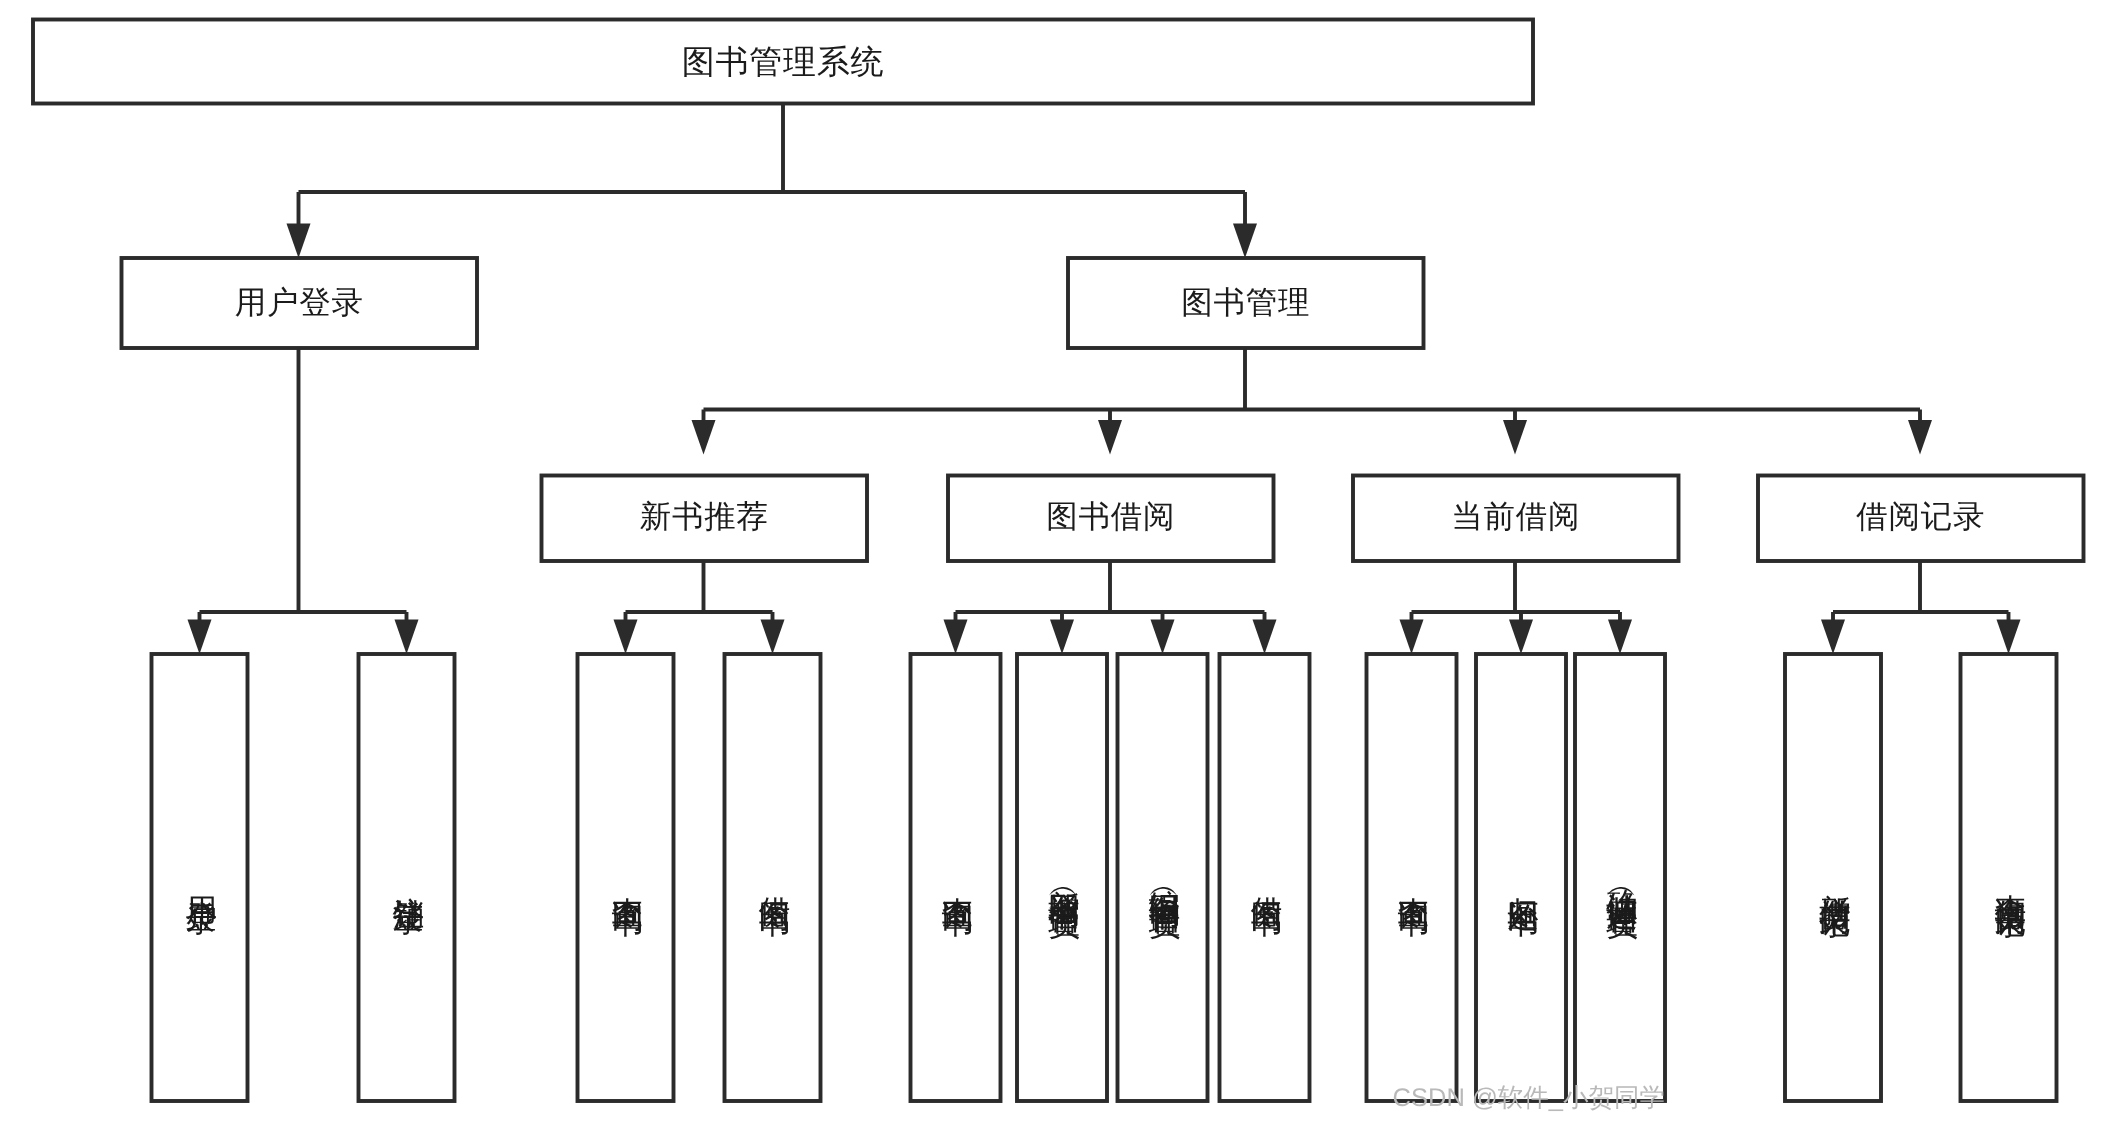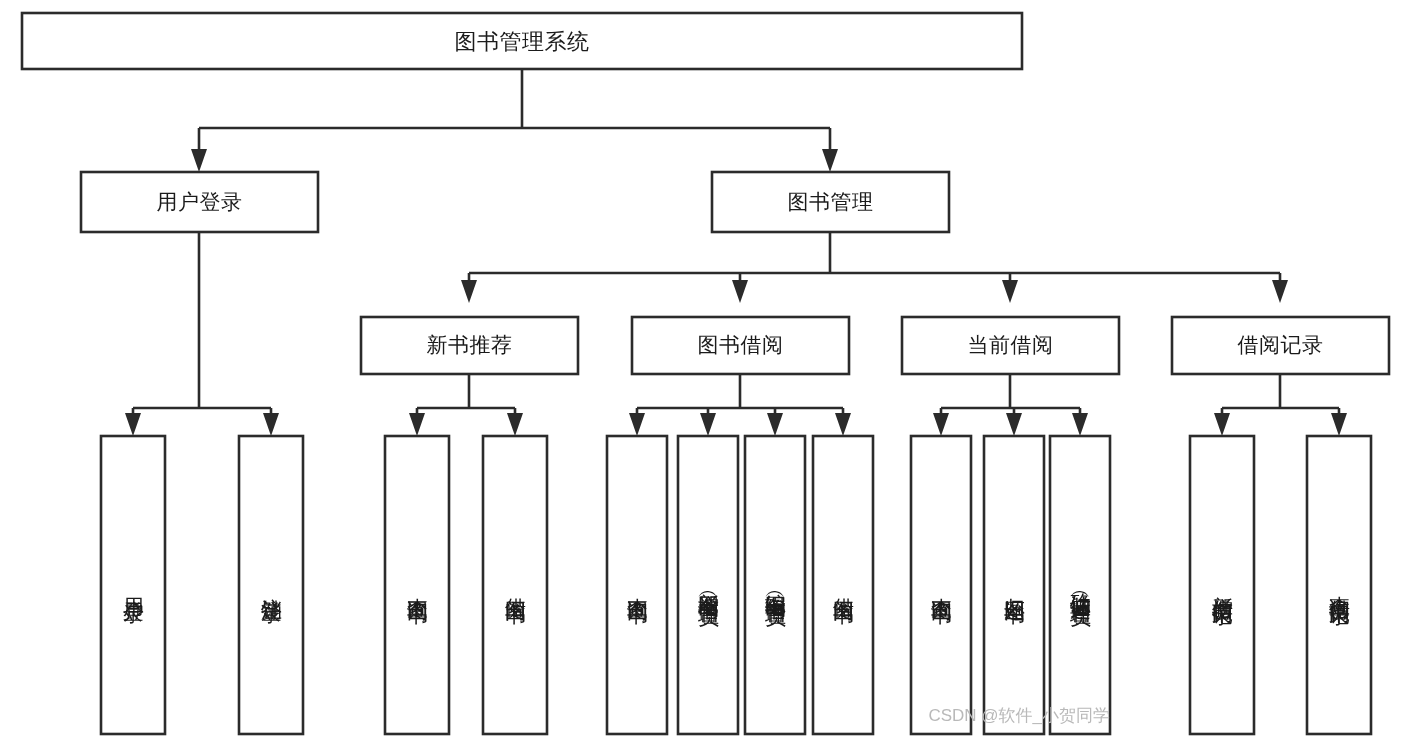--- a/index.html
+++ b/index.html
@@ -49,21 +49,21 @@
     fill: none;
     stroke-linecap: butt;
   }
   .arrow-head {
     fill: #2b2b2b;
     stroke: none;
   }
   .watermark {
     position: absolute;
     right: 8px;
-    bottom: 20px;
+    bottom: 4px;
     font-family: "Liberation Sans", "DejaVu Sans", sans-serif;
     font-size: 17px;
     color: #b9b9b9;
     white-space: nowrap;
     user-select: none;
   }
   
   .vbox-label {
     position: absolute;
     writing-mode: vertical-rl;

